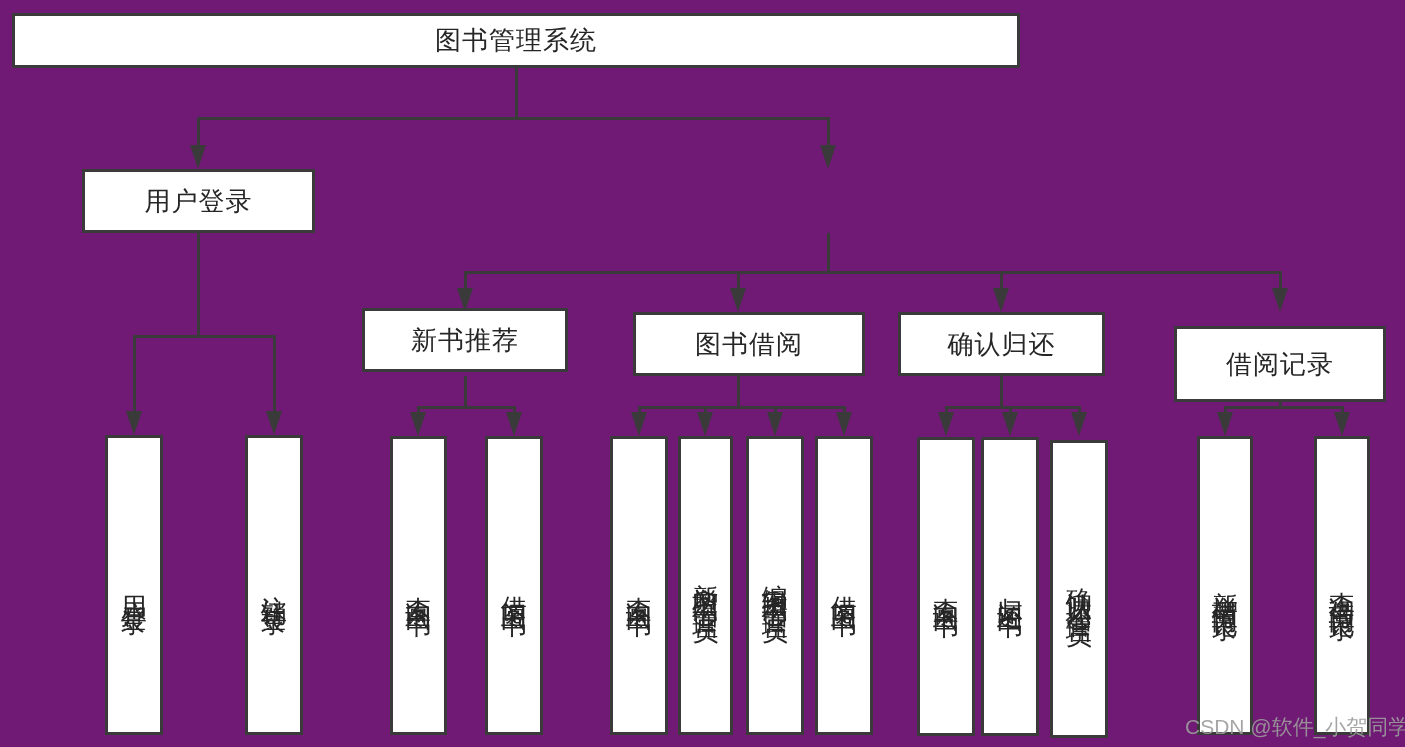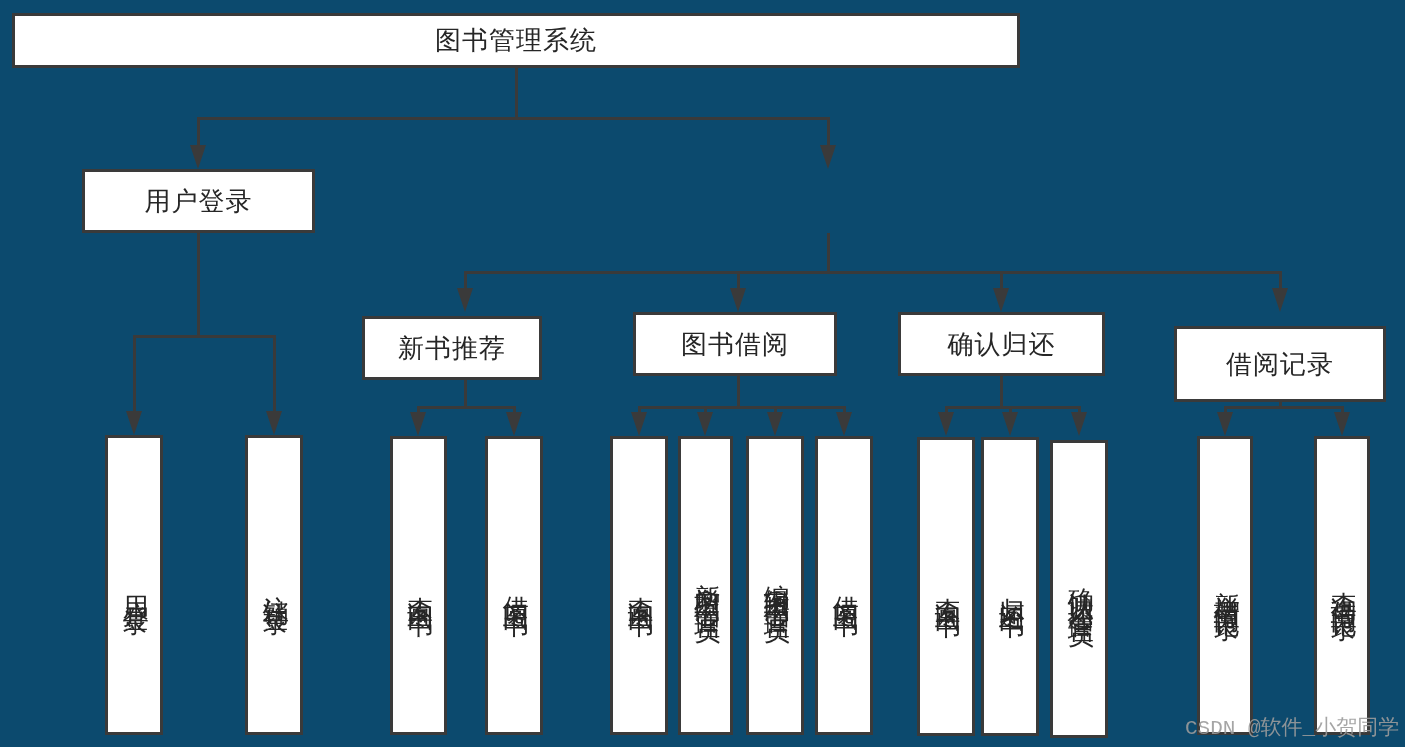--- a/index.html
+++ b/index.html
@@ -1,21 +1,21 @@
 <!DOCTYPE html>
 <html><head>
 <meta charset="utf-8">
 <style>
   html,body{margin:0;padding:0;background:#fff;}
   #stage{
     position:relative;
     width:1405px;height:747px;
-    background:#0c4a6e;
+    background:#701a75;
     overflow:hidden;
-    font-family:Liberation Mono, monospace;
+    font-family:Liberation Sans, sans-serif;
   }
   .node{
     position:absolute;
     box-sizing:border-box;
     background:#fff;
     border:3px solid #3a3a3a;
     display:flex;
     align-items:center;
     justify-content:center;
     z-index:2;
@@ -110,24 +110,24 @@
     </div>
 
   <div class="node" style="left:12px;top:13px;width:1008px;height:55px">
     <span class="lbl">图书管理系统</span>
   </div>
 
   <div class="node" style="left:82px;top:169px;width:233px;height:64px">
     <span class="lbl">用户登录</span>
   </div>
 
-  <div class="node" style="left:362px;top:316px;width:180px;height:64px">
+  <div class="node" style="left:362px;top:308px;width:206px;height:64px">
     <span class="lbl">新书推荐</span>
   </div>
-  <div class="node" style="left:633px;top:312px;width:204px;height:64px">
+  <div class="node" style="left:633px;top:312px;width:232px;height:64px">
     <span class="lbl">图书借阅</span>
   </div>
   <div class="node" style="left:898px;top:312px;width:207px;height:64px">
     <span class="lbl">确认归还</span>
   </div>
   <div class="node" style="left:1174px;top:326px;width:212px;height:76px">
     <span class="lbl">借阅记录</span>
   </div>
 
   <div class="node v" style="left:105px;top:435px;width:58px;height:300px">

